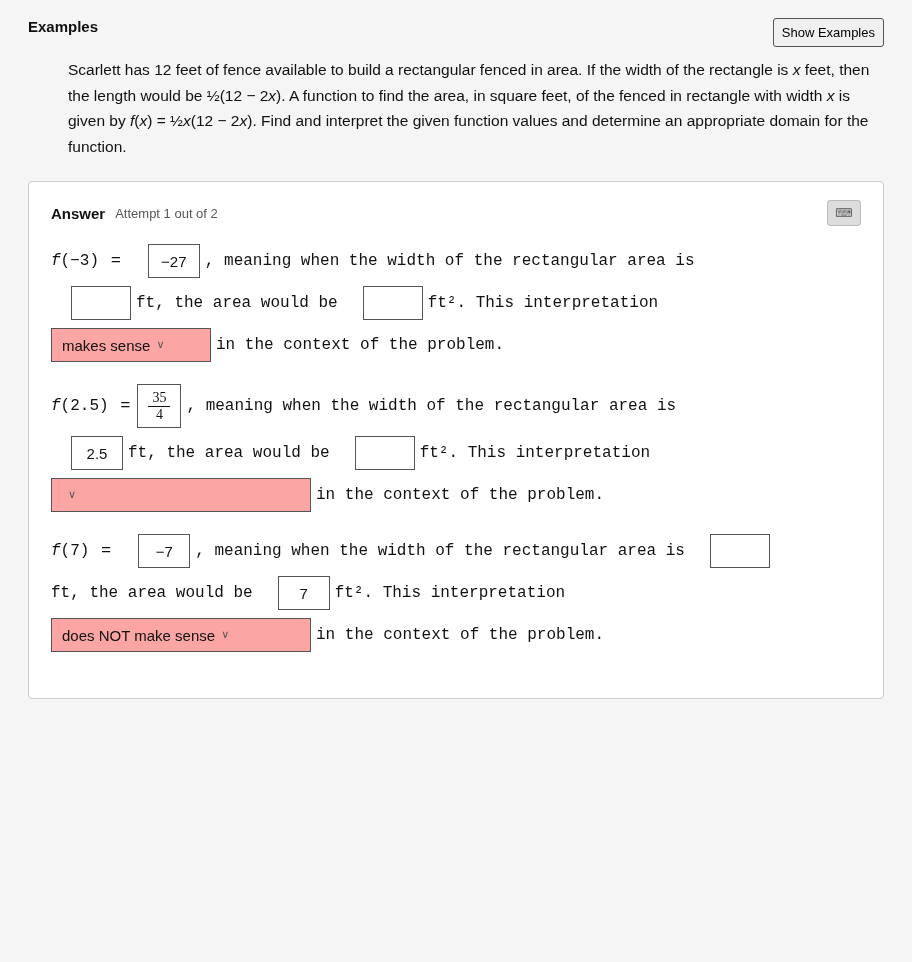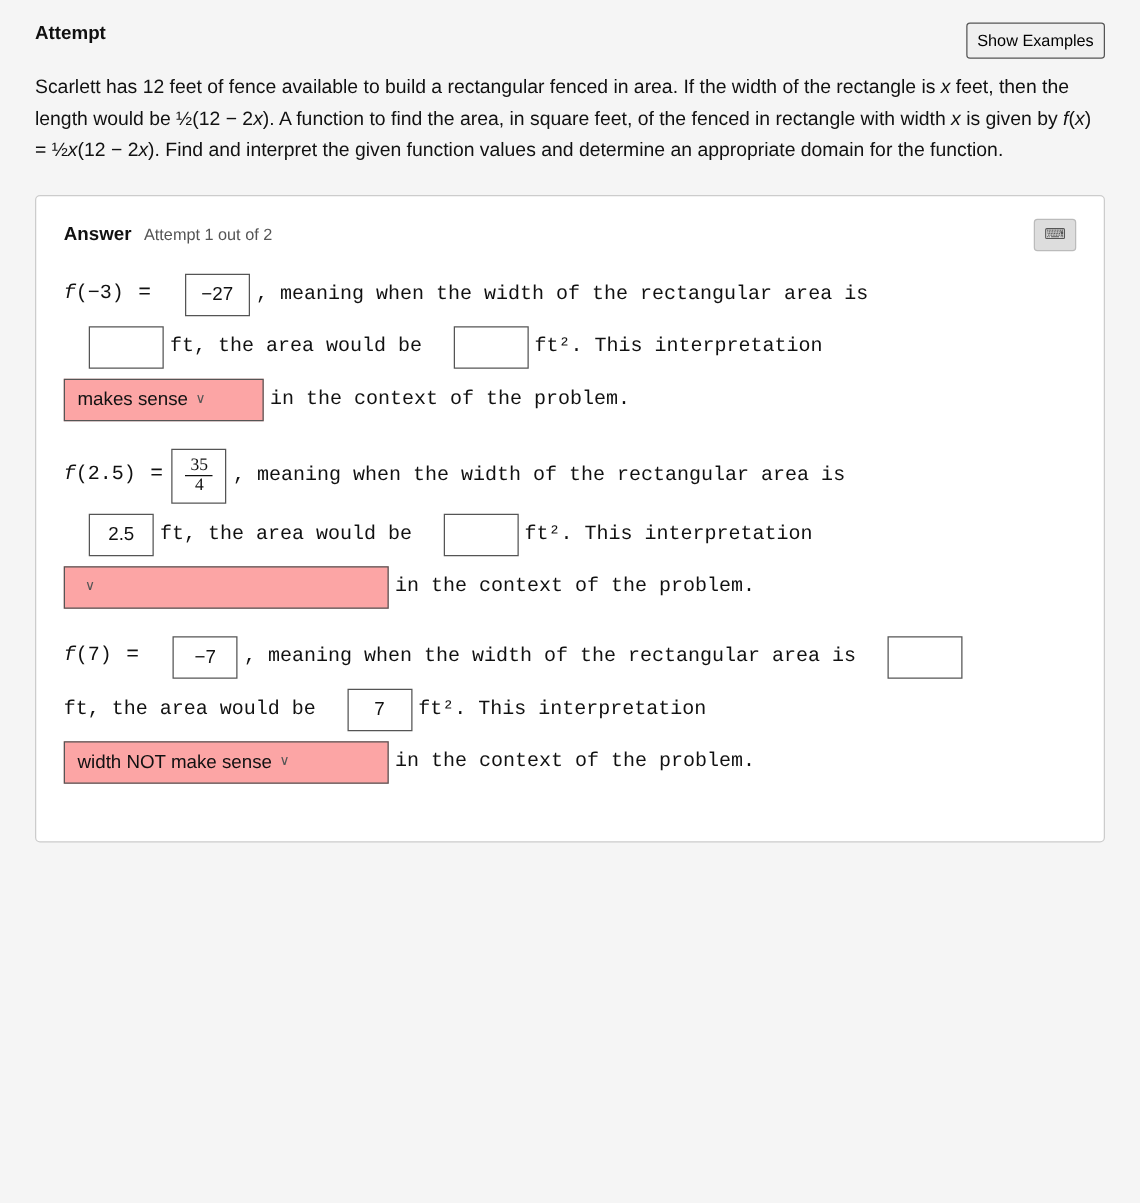--- a/index.html
+++ b/index.html
@@ -35,20 +35,21 @@
       font-family: Arial, sans-serif;
       cursor: pointer;
       border-radius: 3px;
       color: #000000;
     }
     .question-text {
       font-size: 15.5px;
       line-height: 1.65;
       margin-bottom: 22px;
       font-family: Arial, sans-serif;
+      margin-left: 40px;
     }
     .answer-section {
       background: #fff;
       border: 1px solid #ccc;
       border-radius: 4px;
       padding: 18px 22px 24px 22px;
     }
     .answer-header {
       display: flex;
       align-items: center;
@@ -166,21 +167,21 @@
       font-size: 17px;
       margin: 0 2px;
     }
   </style>
 </head>
 <body>
 
 <div class="page">
 
   <div class="header-row">
-    <span class="question-label">Attempt</span>
+    <span class="question-label">Examples</span>
     <button class="show-examples-btn">Show Examples</button>
   </div>
 
   <div class="question-text">
     Scarlett has 12 feet of fence available to build a rectangular fenced in area. If
     the width of the rectangle is <em>x</em> feet, then the length would be ½(12 − 2<em>x</em>). A
     function to find the area, in square feet, of the fenced in rectangle with width <em>x</em>
     is given by <em>f</em>(<em>x</em>) = ½<em>x</em>(12 − 2<em>x</em>). Find and interpret the given function
     values and determine an appropriate domain for the function.
   </div>
@@ -247,21 +248,21 @@
         <span class="math-text">, meaning when the width of the rectangular area is</span>
         <span class="input-box empty"></span>
       </div>
       <div class="line">
         <span class="math-text">ft, the area would be</span>
         <span class="input-box filled">7</span>
         <span class="math-text">ft². This interpretation</span>
       </div>
       <div class="line">
         <span class="dropdown-box wide">
-          <span>width NOT make sense</span>
+          <span>does NOT make sense</span>
           <span class="chevron">∨</span>
         </span>
         <span class="math-text">in the context of the problem.</span>
       </div>
     </div>
 
   </div>
 </div>
 
 </body></html>

